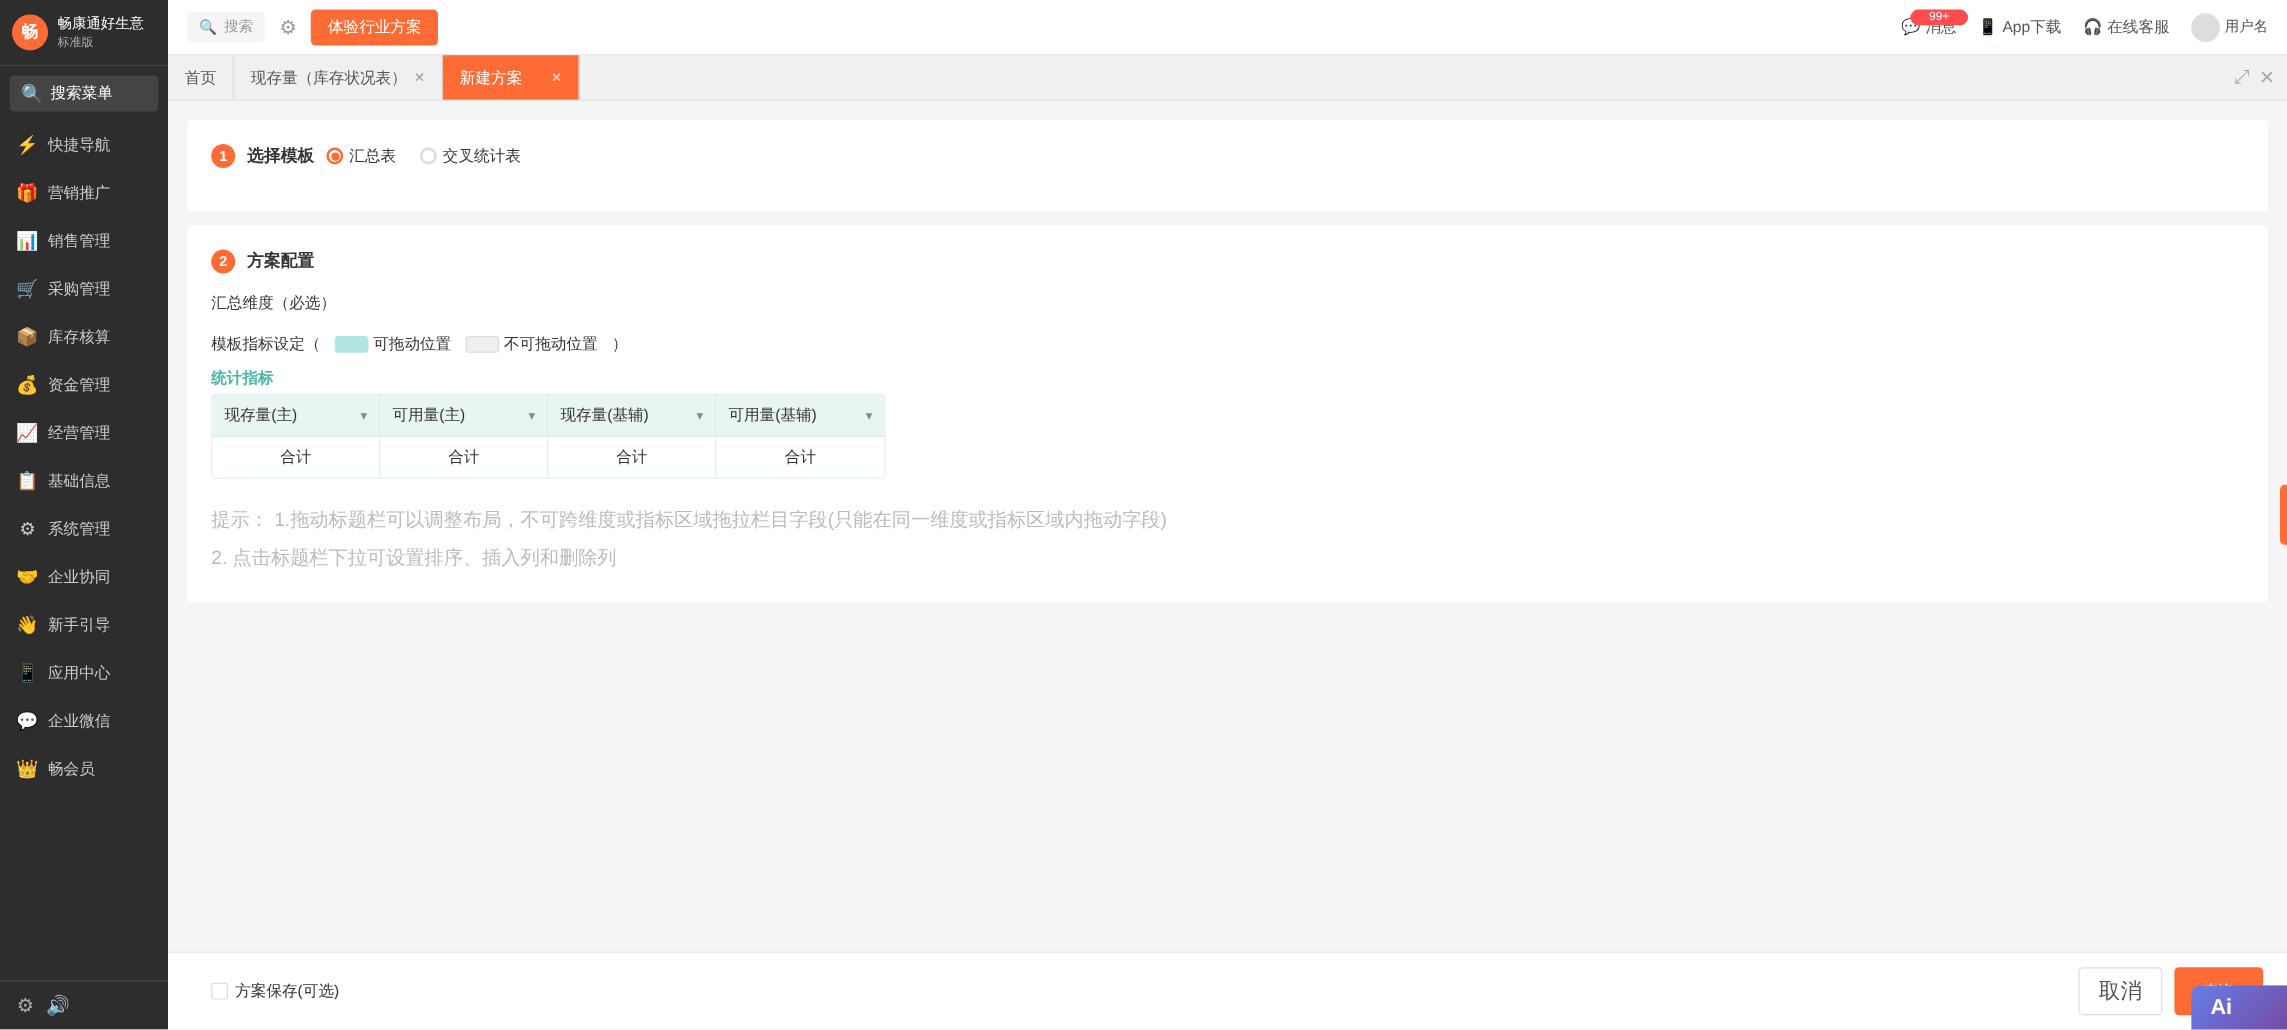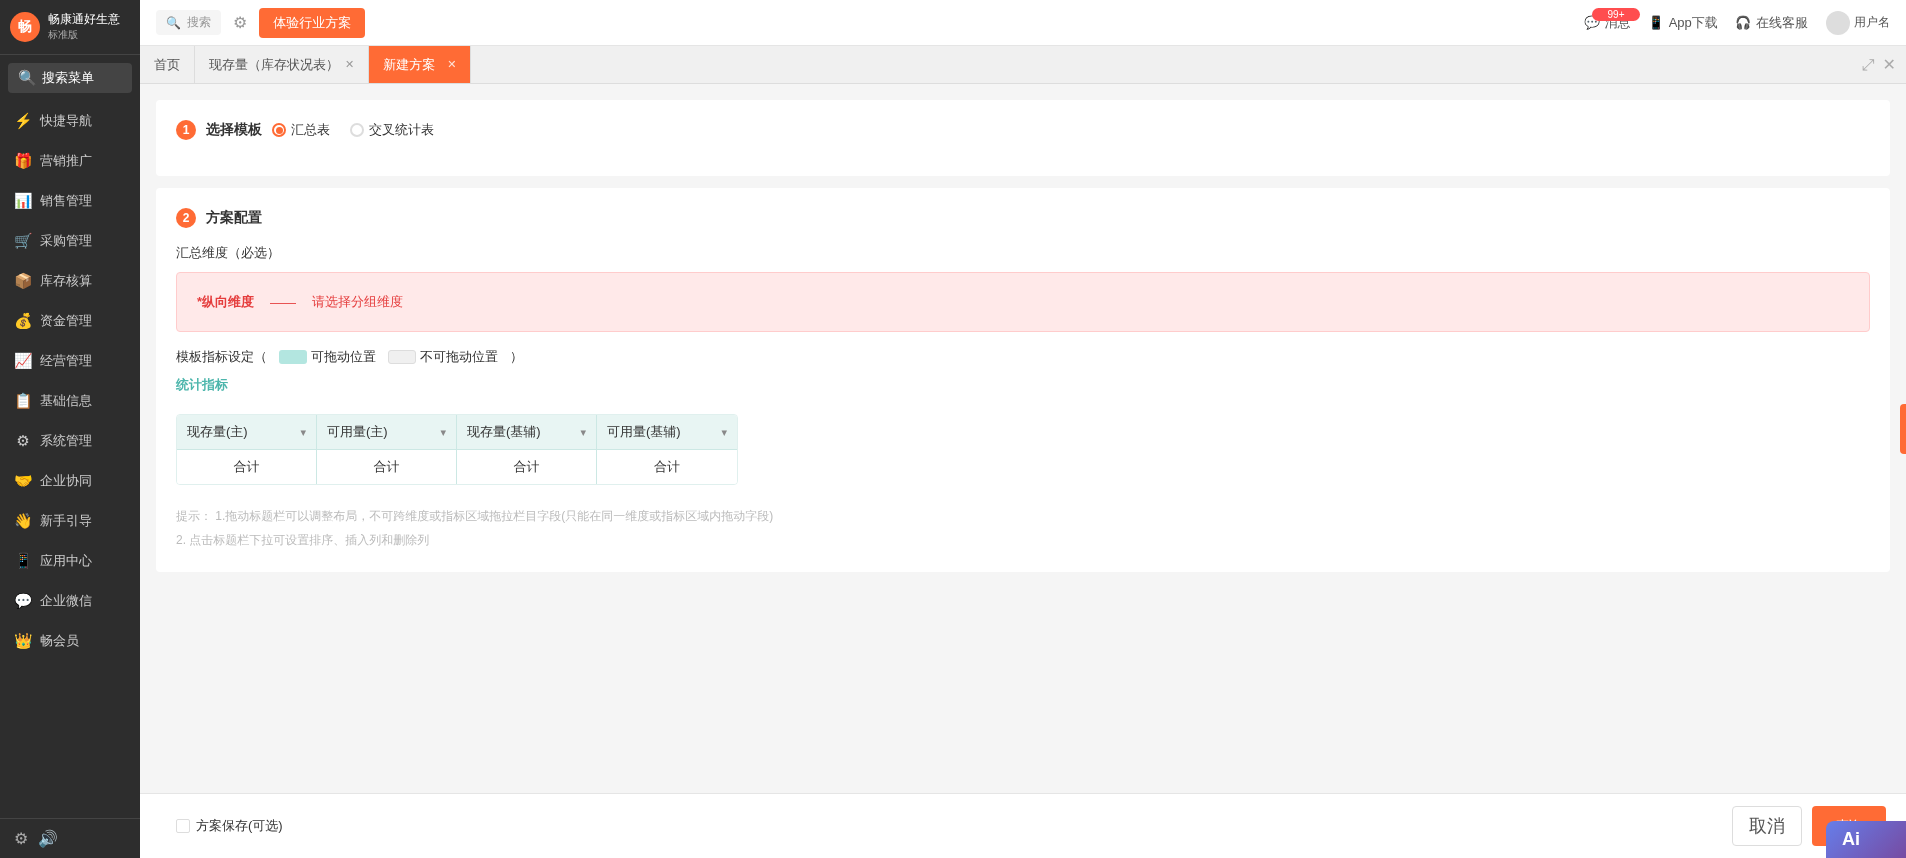--- a/index.html
+++ b/index.html
@@ -95,21 +95,21 @@
       height: 100%;
       display: flex; align-items: center; gap: 6px;
       cursor: pointer; font-size: 13px; color: #555;
       border-right: 1px solid #ddd;
       background: #f0f0f0;
     }
     .tab-close { color: #999; font-size: 11px; cursor: pointer; }
     .tab-new {
       background: #ff6b35; color: white;
       padding: 0 14px; height: 100%;
-      display: flex; align-items: center; gap: 12px;
+      display: flex; align-items: center; gap: 24px;
       cursor: pointer; font-size: 13px;
     }
     .tab-new .tab-close { color: rgba(255,255,255,0.8); }
     .tabs-actions { margin-left: auto; display: flex; align-items: center; padding: 0 10px; gap: 8px; }
 
     
     .content { flex: 1; overflow-y: auto; background: #f5f5f5; padding: 16px; }
     .page-title { font-size: 13px; color: #333; margin-bottom: 16px; }
 
     
@@ -160,38 +160,38 @@
     .indicator-row { display: flex; align-items: center; gap: 12px; margin: 16px 0 10px 0; font-size: 13px; color: #333; }
     .indicator-draggable { display: flex; align-items: center; gap: 4px; }
     .indicator-box-draggable {
       width: 28px; height: 14px; background: #b3e6e0; border-radius: 3px;
     }
     .indicator-box-fixed {
       width: 28px; height: 14px; background: #f0f0f0; border: 1px solid #ddd; border-radius: 3px;
     }
 
     
-    .stats-label { color: #4db6ac; font-size: 13px; font-weight: bold; margin-bottom: 20px; }
+    .stats-label { color: #4db6ac; font-size: 13px; font-weight: bold; margin-bottom: 4px; }
     .stats-table { border: 1px solid #e0f0ee; border-radius: 4px; overflow: hidden; display: inline-block; }
     .stats-col {
       width: 140px; border-right: 1px solid #cce8e4;
       display: flex; flex-direction: column;
     }
     .stats-col:last-child { border-right: none; }
     .stats-col-header {
       padding: 8px 10px; display: flex; align-items: center; justify-content: space-between;
       border-bottom: 1px solid #cce8e4; background: #e8f5f3; font-size: 13px; color: #333;
     }
     .stats-col-body {
       padding: 8px 10px; background: #fff; font-size: 13px; color: #333; text-align: center;
     }
     .chevron { color: #888; font-size: 11px; }
 
     
-    .tips { margin-top: 16px; font-size: 12px; color: #bbb; line-height: 2; }
+    .tips { margin-top: 16px; font-size: 16px; color: #bbb; line-height: 2; }
 
     
     .bottom-bar {
       background: #fff;
       border-top: 1px solid #e5e5e5;
       padding: 12px 20px;
       display: flex;
       align-items: center;
       justify-content: space-between;
       flex-shrink: 0;
@@ -370,25 +370,20 @@
     </div>
 
     <div class="section">
       <div class="section-header">
         <div class="step-badge">2</div>
         <div class="section-title">方案配置</div>
       </div>
 
       <div class="dimension-required">汇总维度（必选）</div>
 
-      <div class="dimension-area">
-        <span class="dimension-label">*纵向维度</span>
-        <span class="dimension-line">——</span>
-        <span class="dimension-placeholder">请选择分组维度</span>
-      </div>
 
       
       <div class="indicator-row">
         <span>模板指标设定（</span>
         <div class="indicator-draggable">
           <div class="indicator-box-draggable"></div>
           <span>可拖动位置</span>
         </div>
         <div class="indicator-draggable">
           <div class="indicator-box-fixed"></div>

